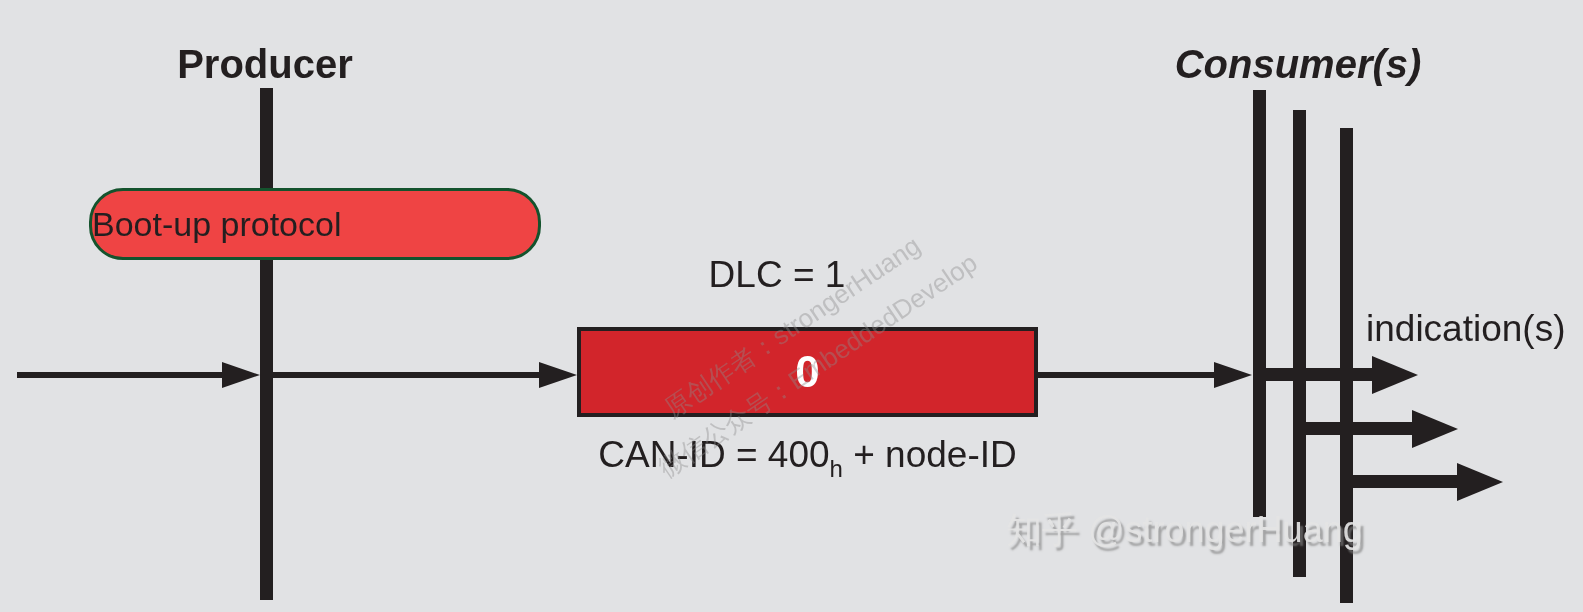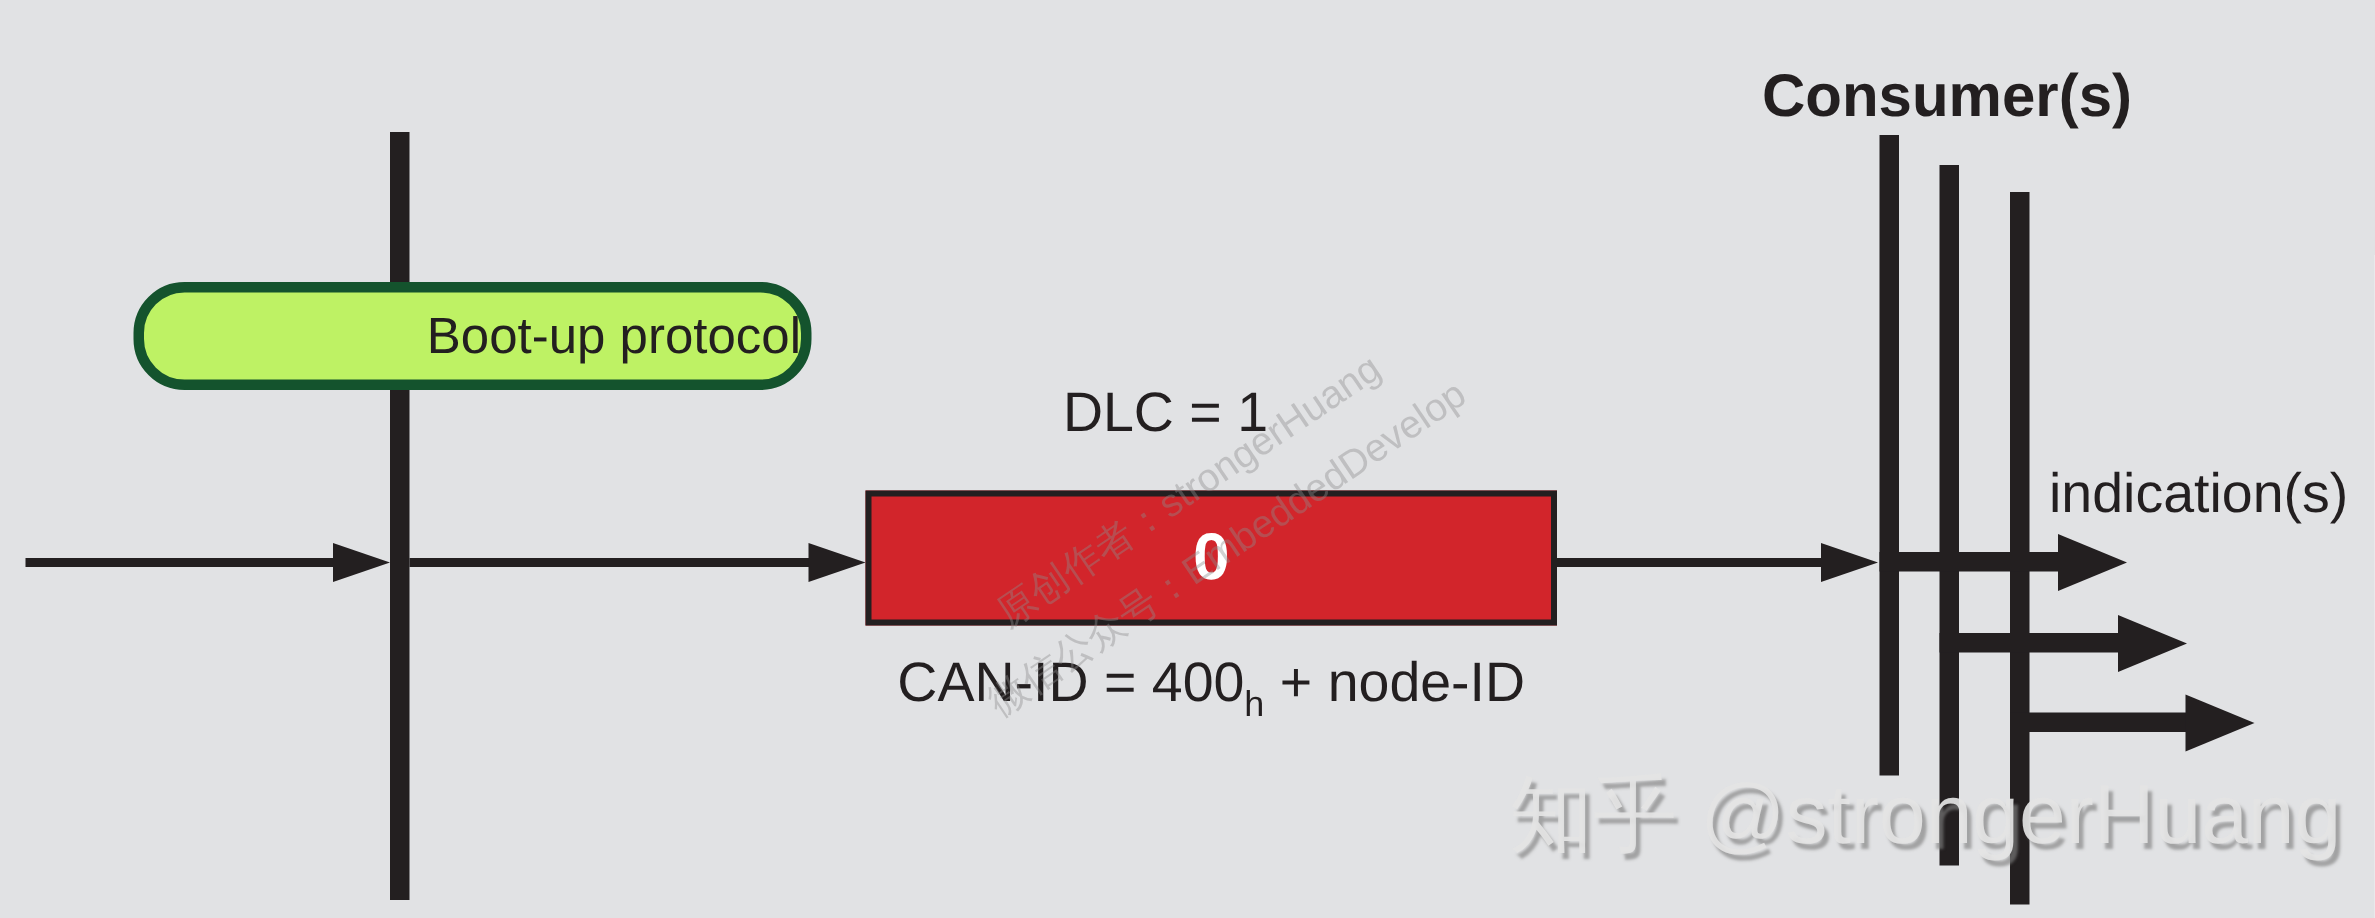--- a/index.html
+++ b/index.html
@@ -20,26 +20,26 @@
   .lifeline {
     position:absolute;
     width:13px;
     background:#231f20;
     z-index:1;
   }
   .pill {
     position:absolute;
     left:89px; top:188px;
     width:452px; height:72px;
-    background:#bef264;
-    border:7px solid #14532d;
+    background:#ef4444;
+    border:3px solid #14532d;
     border-radius:34px;
     box-sizing:border-box;
     z-index:2;
-    display:flex; align-items:center; justify-content:flex-end;
+    display:flex; align-items:center; justify-content:flex-start;
   }
   .pill-label { font-size:34px; }
   .hshaft {
     position:absolute;
     height:6px;
     background:#231f20;
     z-index:1;
   }
   .hshaft.thick { height:13px; z-index:3; }
   .ah {
@@ -86,33 +86,34 @@
     line-height:46px;
     color:rgba(140,140,140,0.40);
     text-align:center;
     white-space:nowrap;
     z-index:4;
     pointer-events:none;
   }
   .wm-zhihu {
     position:absolute;
     left:1006px; top:506px;
-    font-size:56px;
+    font-size:36px;
     color:rgba(228,228,228,0.92);
     text-shadow:3px 4px 2px rgba(128,128,128,0.65);
     white-space:nowrap;
     z-index:5;
     pointer-events:none;
   }
 </style>
 </head>
 <body>
 
 <div class="canvas">
 
+  <div class="heading" style="left:115px; top:42px; width:300px;">Producer</div>
   <div class="lifeline" style="left:260px; top:88px; height:512px;"></div>
 
   <div class="pill">
     <span class="pill-label">Boot-up protocol</span>
   </div>
 
   <div class="hshaft" style="left:17px; top:372px; width:208px;"></div>
   <div class="ah thin" style="left:222px; top:362px;"></div>
 
   <div class="hshaft" style="left:273px; top:372px; width:268px;"></div>
@@ -122,21 +123,21 @@
 
   <div class="frame">
     <span class="frame-value">0</span>
   </div>
 
   <div class="body-label centered can-id" style="left:577px; top:434px; width:461px;"><span>CAN-ID = 400</span><sub>h</sub><span> + node-ID</span></div>
 
   <div class="hshaft" style="left:1038px; top:372px; width:178px;"></div>
   <div class="ah thin" style="left:1214px; top:362px;"></div>
 
-  <div class="heading" style="left:1148px; top:42px; width:300px;">Consumer(s)</div>
+  <div class="heading" style="left:1148px; top:42px; width:300px;font-style:italic;">Consumer(s)</div>
   <div class="lifeline" style="left:1253px; top:90px; height:427px;"></div>
   <div class="lifeline" style="left:1293px; top:110px; height:467px;"></div>
   <div class="lifeline" style="left:1340px; top:128px; height:475px;"></div>
 
   <div class="hshaft thick" style="left:1253px; top:368px; width:120px;"></div>
   <div class="ah big" style="left:1372px; top:356px;"></div>
 
   <div class="hshaft thick" style="left:1293px; top:422px; width:120px;"></div>
   <div class="ah big" style="left:1412px; top:410px;"></div>
 

